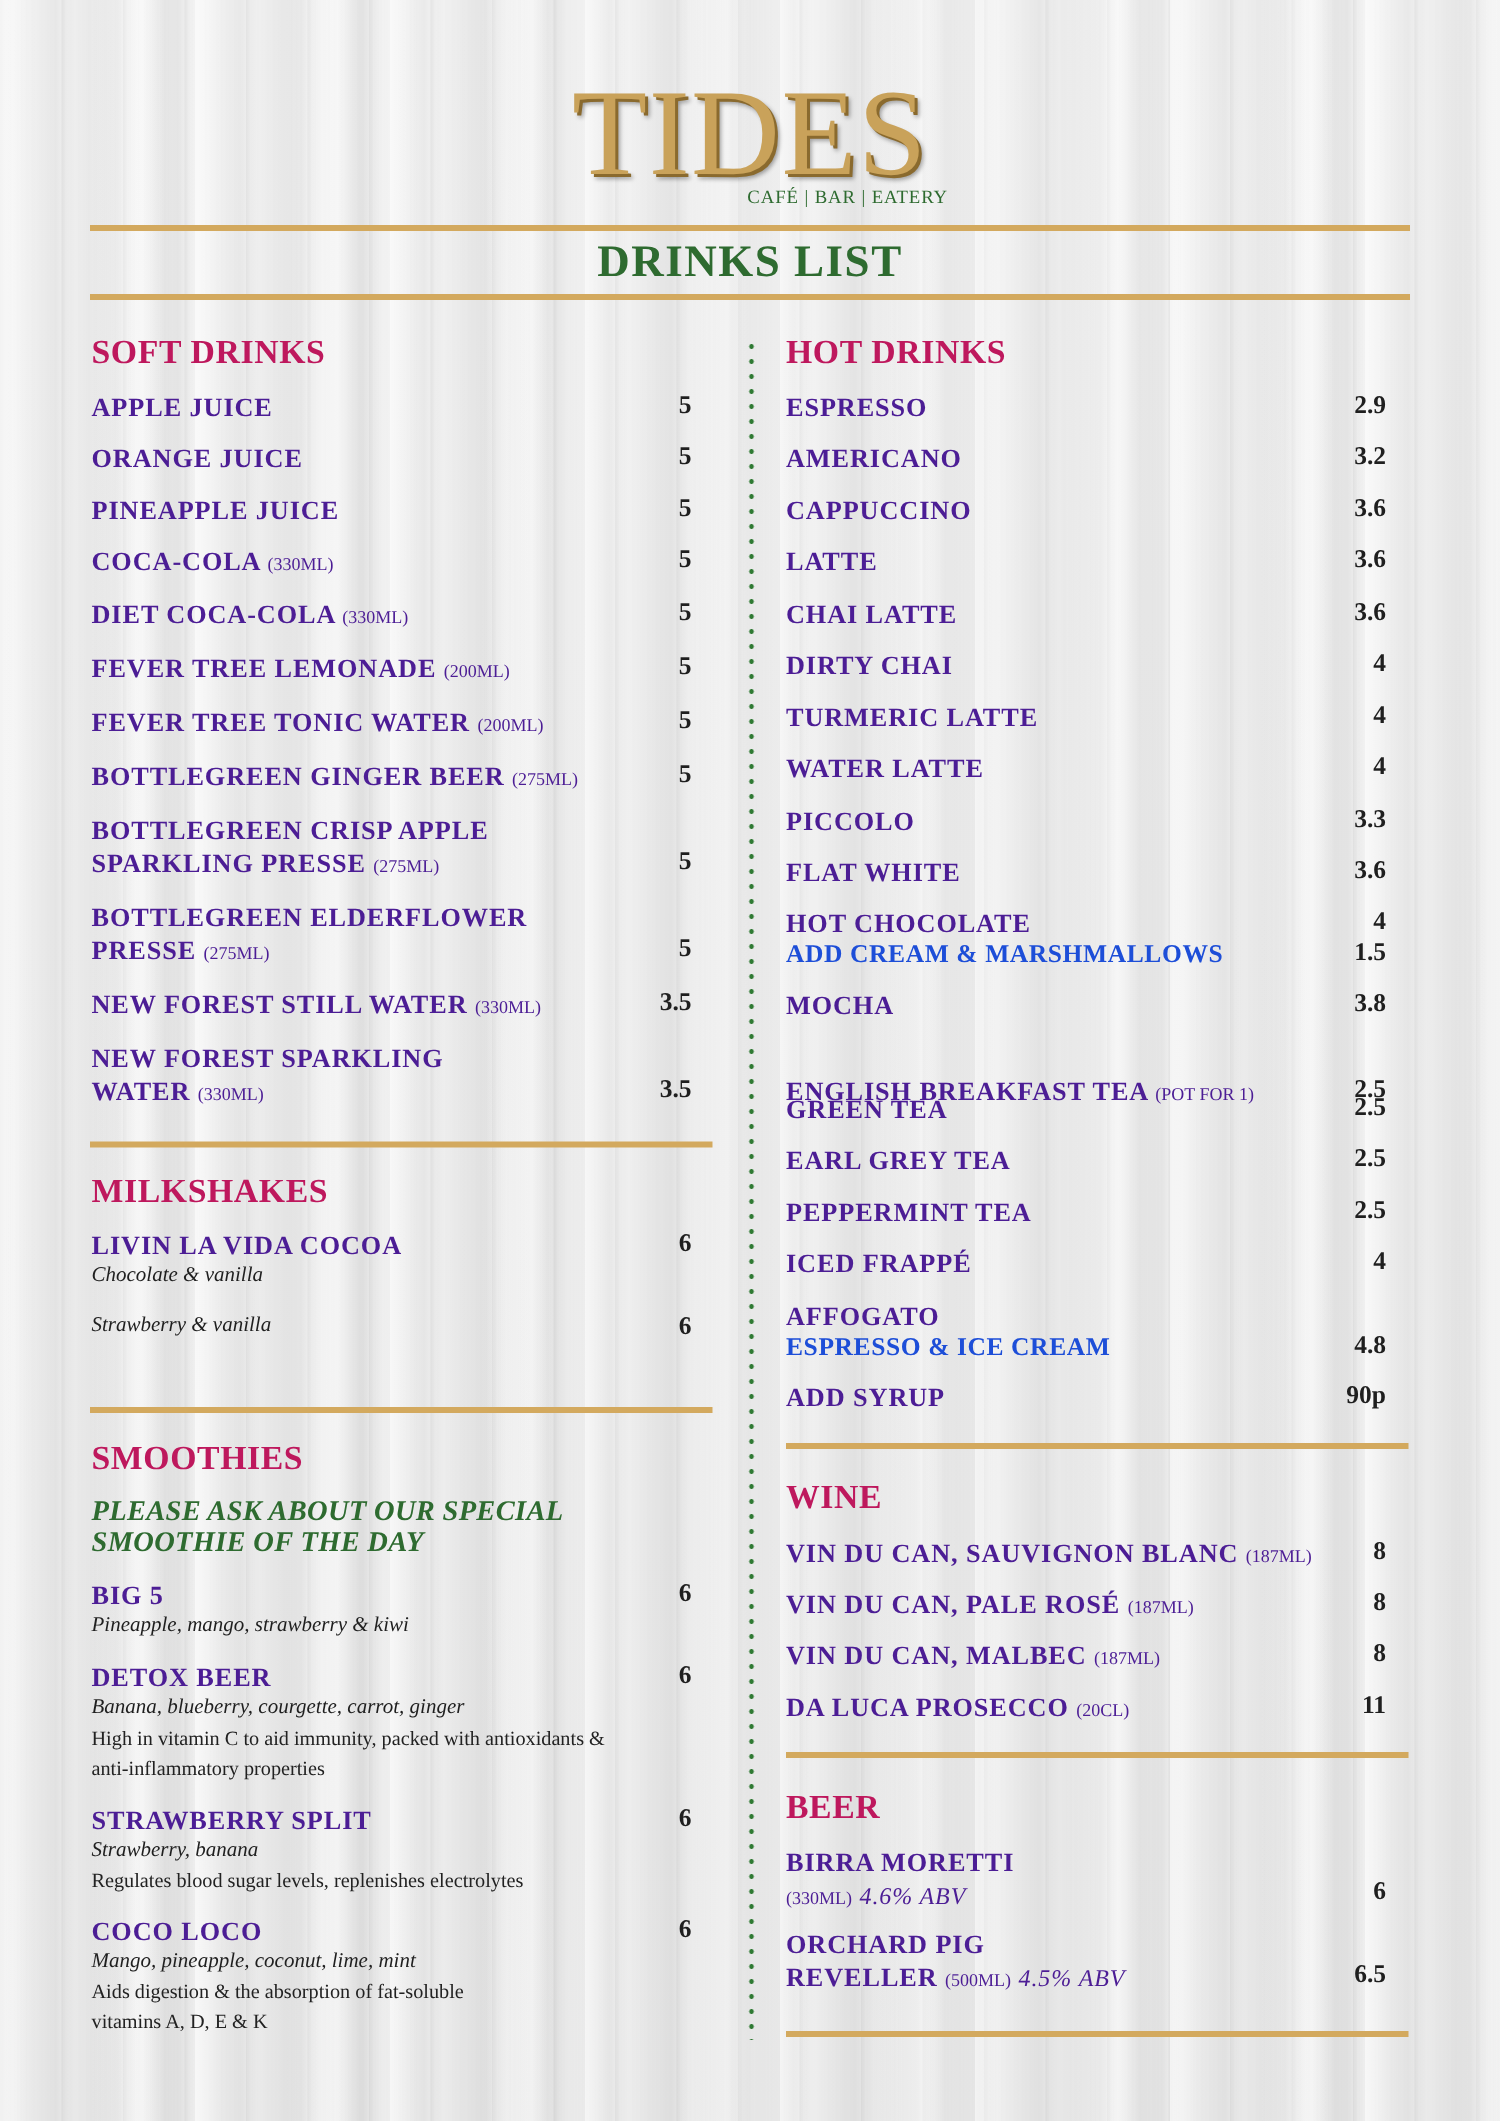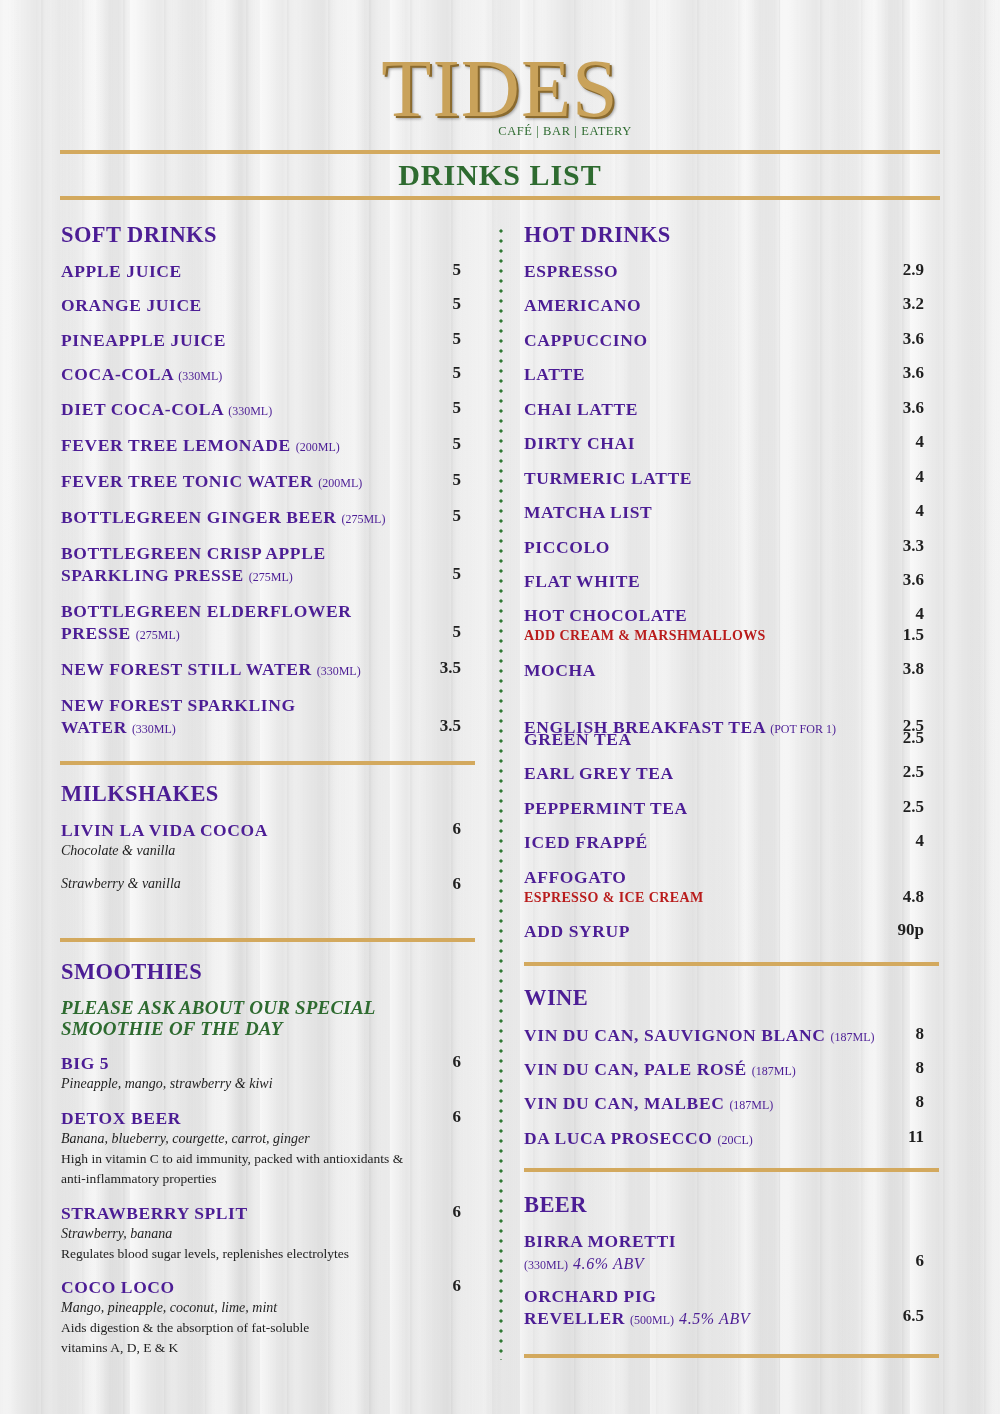--- a/index.html
+++ b/index.html
@@ -57,21 +57,21 @@
     background-repeat: repeat-y;
   }
 
   .col { position: absolute; }
   .col-left  { left: 61px;  width: 400px; }
   .col-right { left: 524px; width: 400px; }
 
   .sec-head {
     position: absolute; left: 0;
     font-size: 22.5px; font-weight: bold; letter-spacing: 0.4px;
-    color: #4c1d95;
+    color: #be185d;
   }
   .special {
     position: absolute; left: 0;
     font-size: 19px; font-weight: bold; font-style: italic;
     line-height: 21px; color: #2e6b30; letter-spacing: 0.2px;
   }
 
   .item { position: absolute; left: 0; width: 100%; }
   .item-name {
     display: block;
@@ -85,22 +85,22 @@
   .item-price {
     position: absolute; right: 0;
     font-size: 17px; font-weight: bold; color: #1f1f1f;
   }
   .item-sub {
     display: block;
     font-size: 14px; font-style: italic; color: #1f1f1f; line-height: 20px;
   }
   .item-sub-caps {
     display: block;
-    font-size: 14px; font-weight: bold; letter-spacing: 0.4px;
-    line-height: 20px; color: #b91c1c;
+    font-size: 17px; font-weight: bold; letter-spacing: 0.4px;
+    line-height: 20px; color: #1d4ed8;
   }
   .item-note {
     display: block;
     font-size: 13.5px; color: #222; line-height: 20px;
   }
 </style>
 </head>
 <body>
 
 <div class="logo">
@@ -243,21 +243,21 @@
   </div>
   <div class="item" style="top:432px;">
     <span class="item-name">DIRTY CHAI</span>
     <span class="item-price" style="top:0;">4</span>
   </div>
   <div class="item" style="top:467px;">
     <span class="item-name">TURMERIC LATTE</span>
     <span class="item-price" style="top:0;">4</span>
   </div>
   <div class="item" style="top:501px;">
-    <span class="item-name">MATCHA LIST</span>
+    <span class="item-name">WATER LATTE</span>
     <span class="item-price" style="top:0;">4</span>
   </div>
   <div class="item" style="top:536px;">
     <span class="item-name">PICCOLO</span>
     <span class="item-price" style="top:0;">3.3</span>
   </div>
   <div class="item" style="top:570px;">
     <span class="item-name">FLAT WHITE</span>
     <span class="item-price" style="top:0;">3.6</span>
   </div>

